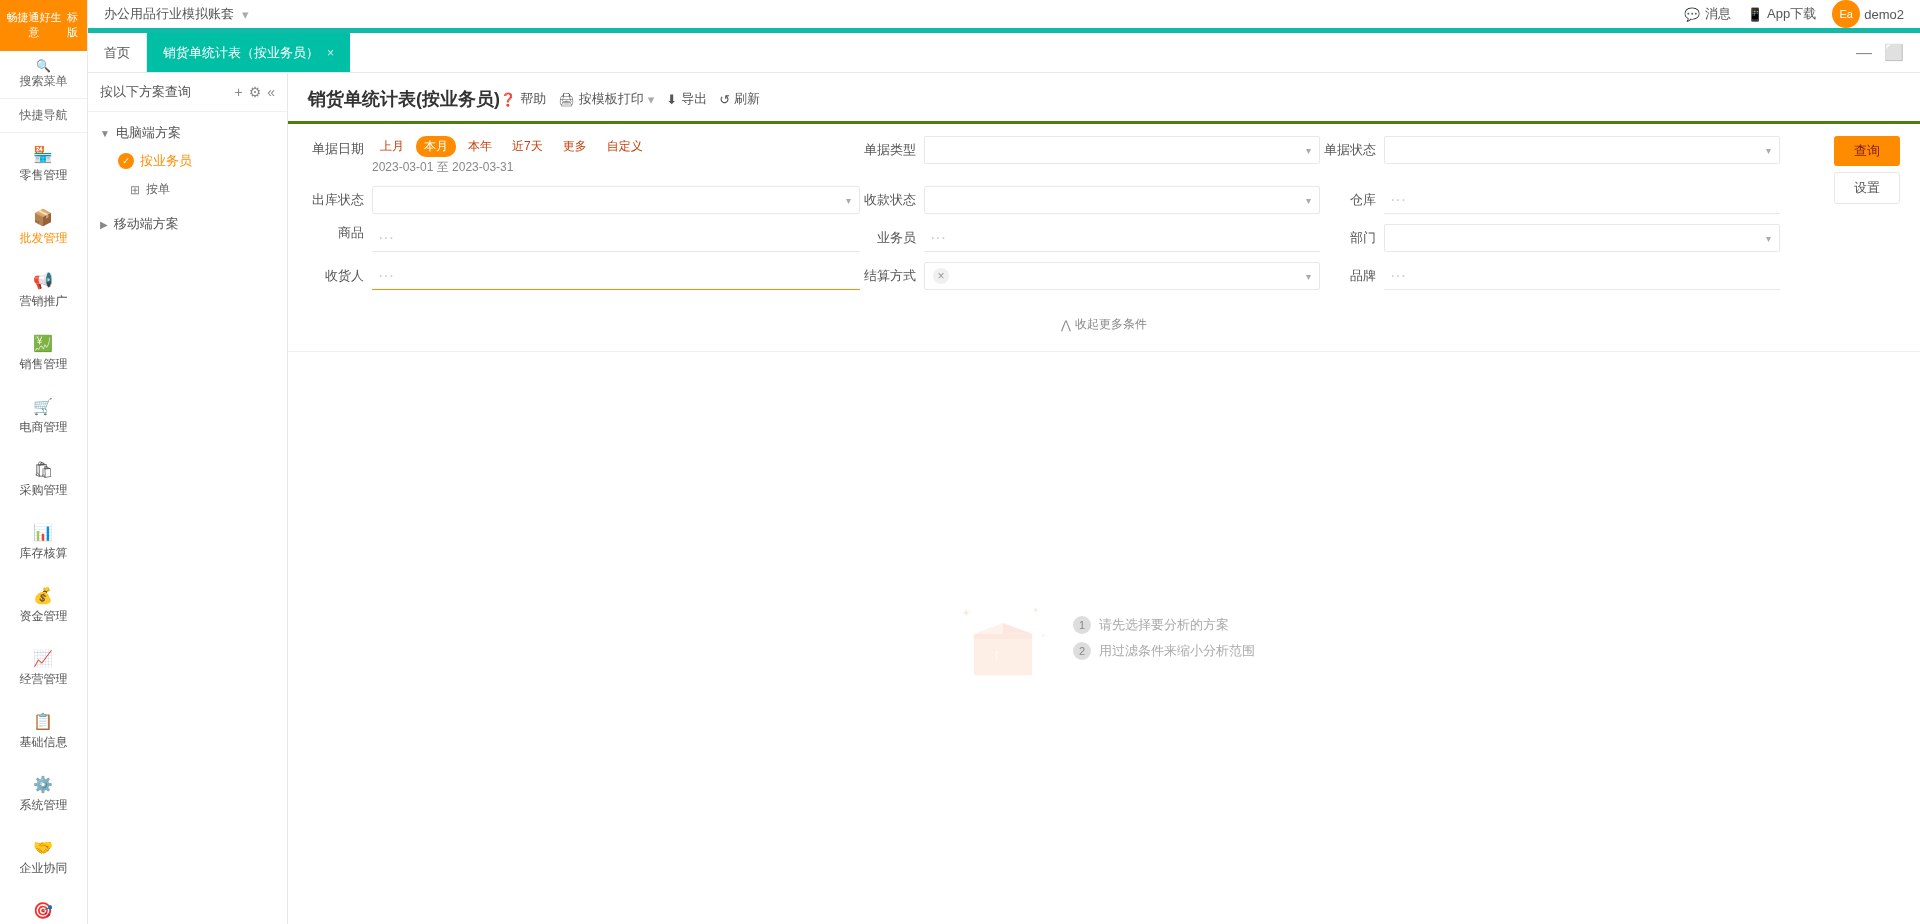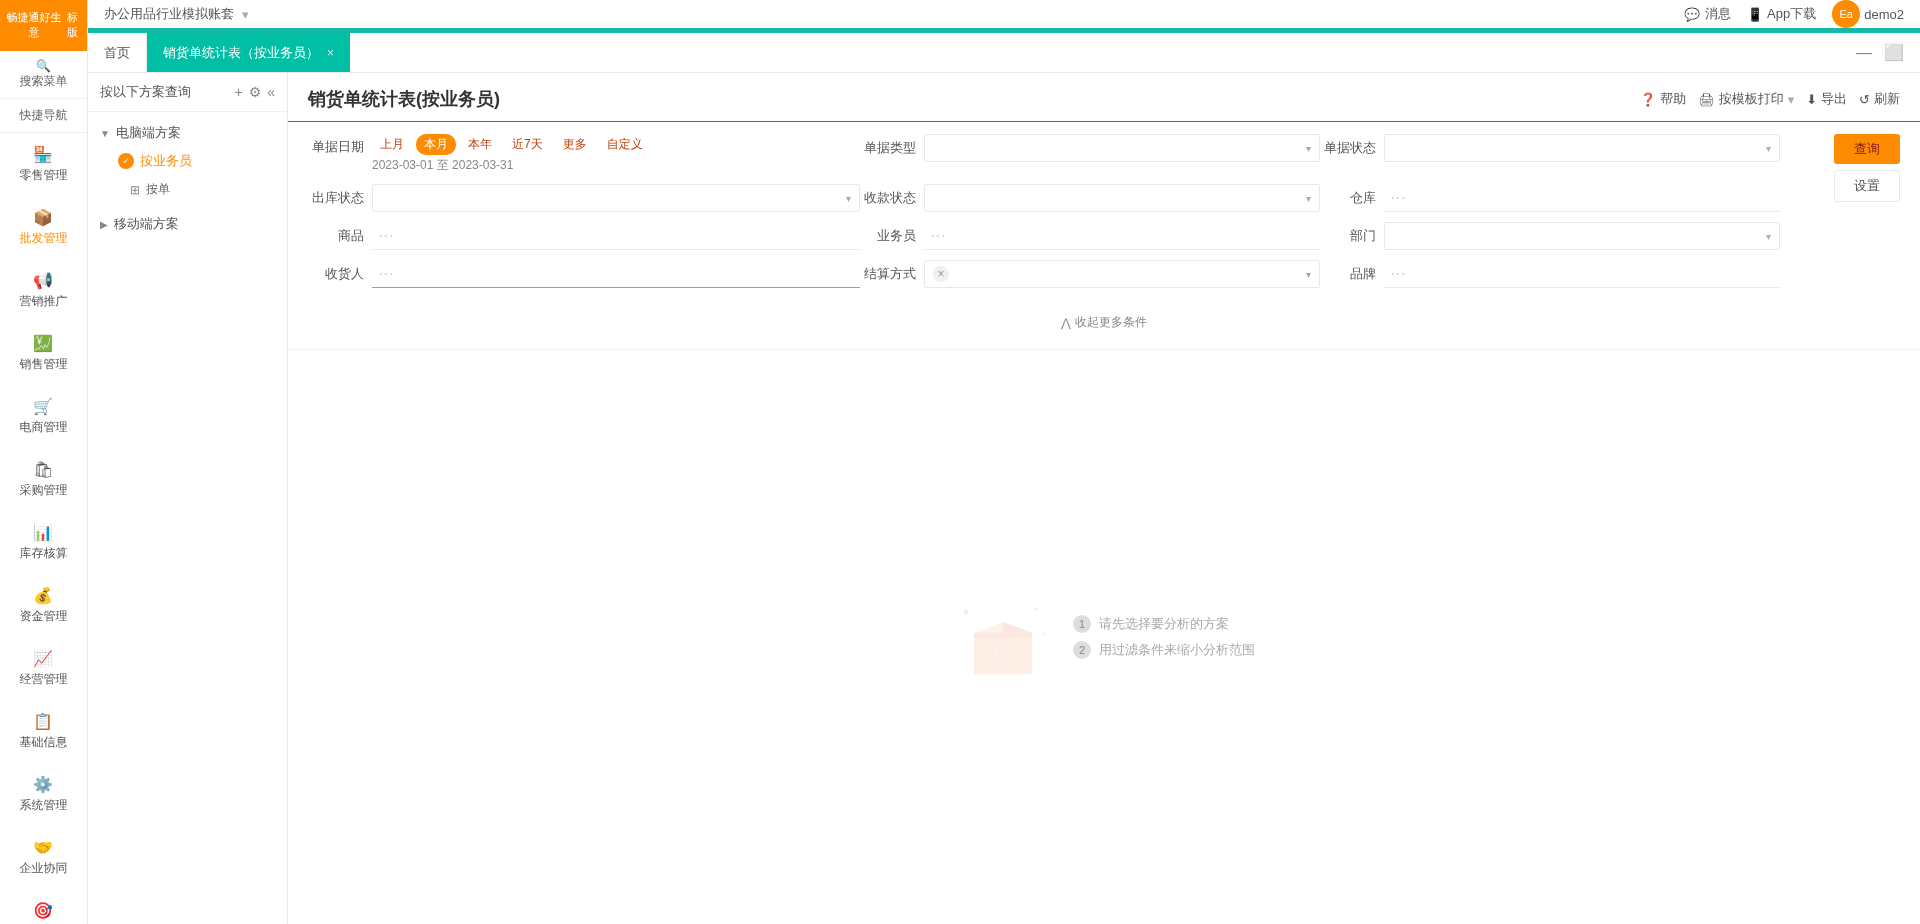--- a/index.html
+++ b/index.html
@@ -48,21 +48,21 @@
     .scheme-item.active { color: #ff8c00; }
     .scheme-item .scheme-dot { width: 16px; height: 16px; border-radius: 50%; background: #ff8c00; display: flex; align-items: center; justify-content: center; color: #fff; font-size: 9px; }
     .scheme-sub-item { padding: 5px 12px 5px 42px; display: flex; align-items: center; gap: 6px; font-size: 12px; cursor: pointer; color: #666; }
     .mobile-scheme { padding: 4px 12px; display: flex; align-items: center; gap: 6px; font-size: 13px; color: #555; cursor: pointer; }
     .mobile-scheme .arrow { font-size: 10px; color: #888; }
 
     
     .right-panel { flex: 1; display: flex; flex-direction: column; overflow: hidden; }
 
     
-    .page-title-bar { background: #fff; padding: 14px 20px 10px; display: flex; align-items: center; justify-content: space-between; border-bottom: 1px solid #4d7c0f; }
+    .page-title-bar { background: #fff; padding: 14px 20px 10px; display: flex; align-items: center; border-bottom: 3px solid #4d7c0f; }
     .page-title { font-size: 18px; font-weight: 600; color: #333; }
     .page-actions { display: flex; align-items: center; gap: 12px; font-size: 13px; color: #555; }
     .page-action { display: flex; align-items: center; gap: 4px; cursor: pointer; }
 
     
     .filter-area { background: #fff; padding: 12px 20px; border-bottom: 1px solid #f0f0f0; }
     .filter-label { font-size: 13px; color: #555; white-space: nowrap; min-width: 56px; text-align: right; }
     .filter-input-wrap { flex: 1; border-bottom: 1px solid #e8e8e8; padding: 4px 6px; display: flex; align-items: center; gap: 4px; cursor: pointer; min-height: 28px; }
     .filter-input-wrap.active { border-bottom-color: #ff8c00; }
     .filter-dropdown { flex: 1; border: 1px solid #e8e8e8; border-radius: 2px; padding: 4px 8px; display: flex; align-items: center; justify-content: space-between; cursor: pointer; min-height: 28px; background: #fff; }
@@ -317,21 +317,21 @@
           <div style="display:flex; align-items:center; gap:8px; flex:1; padding-right:120px;">
             <span class="filter-label">仓库</span>
             <div class="filter-input-wrap" style="flex:1;">
               <span class="filter-dots">···</span>
             </div>
           </div>
         </div>
 
         <div style="display:flex; align-items:center; gap:0; margin-bottom:10px;">
 
-          <div style="display:flex; align-items:center; gap:8px; flex:1.2;">
+          <div style="display:flex; gap:8px; flex:1.2;">
             <span class="filter-label">商品</span>
             <div class="filter-input-wrap" style="flex:1;">
               <span class="filter-dots">···</span>
             </div>
           </div>
 
           <div style="display:flex; align-items:center; gap:8px; flex:1;">
             <span class="filter-label">业务员</span>
             <div class="filter-input-wrap" style="flex:1;">
               <span class="filter-dots">···</span>

